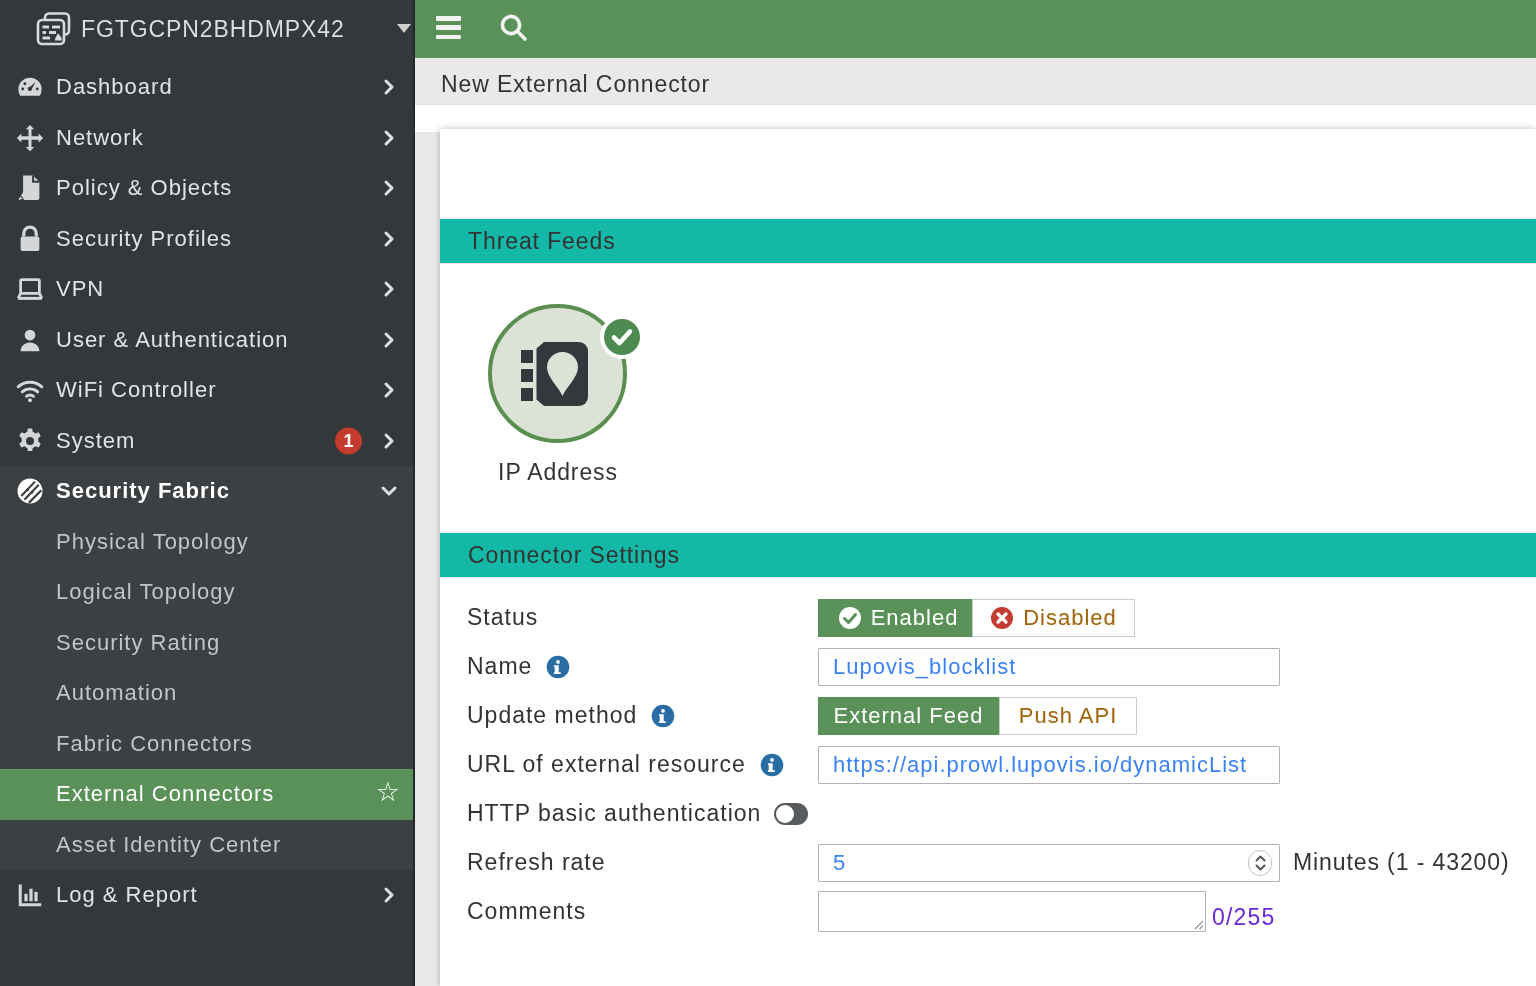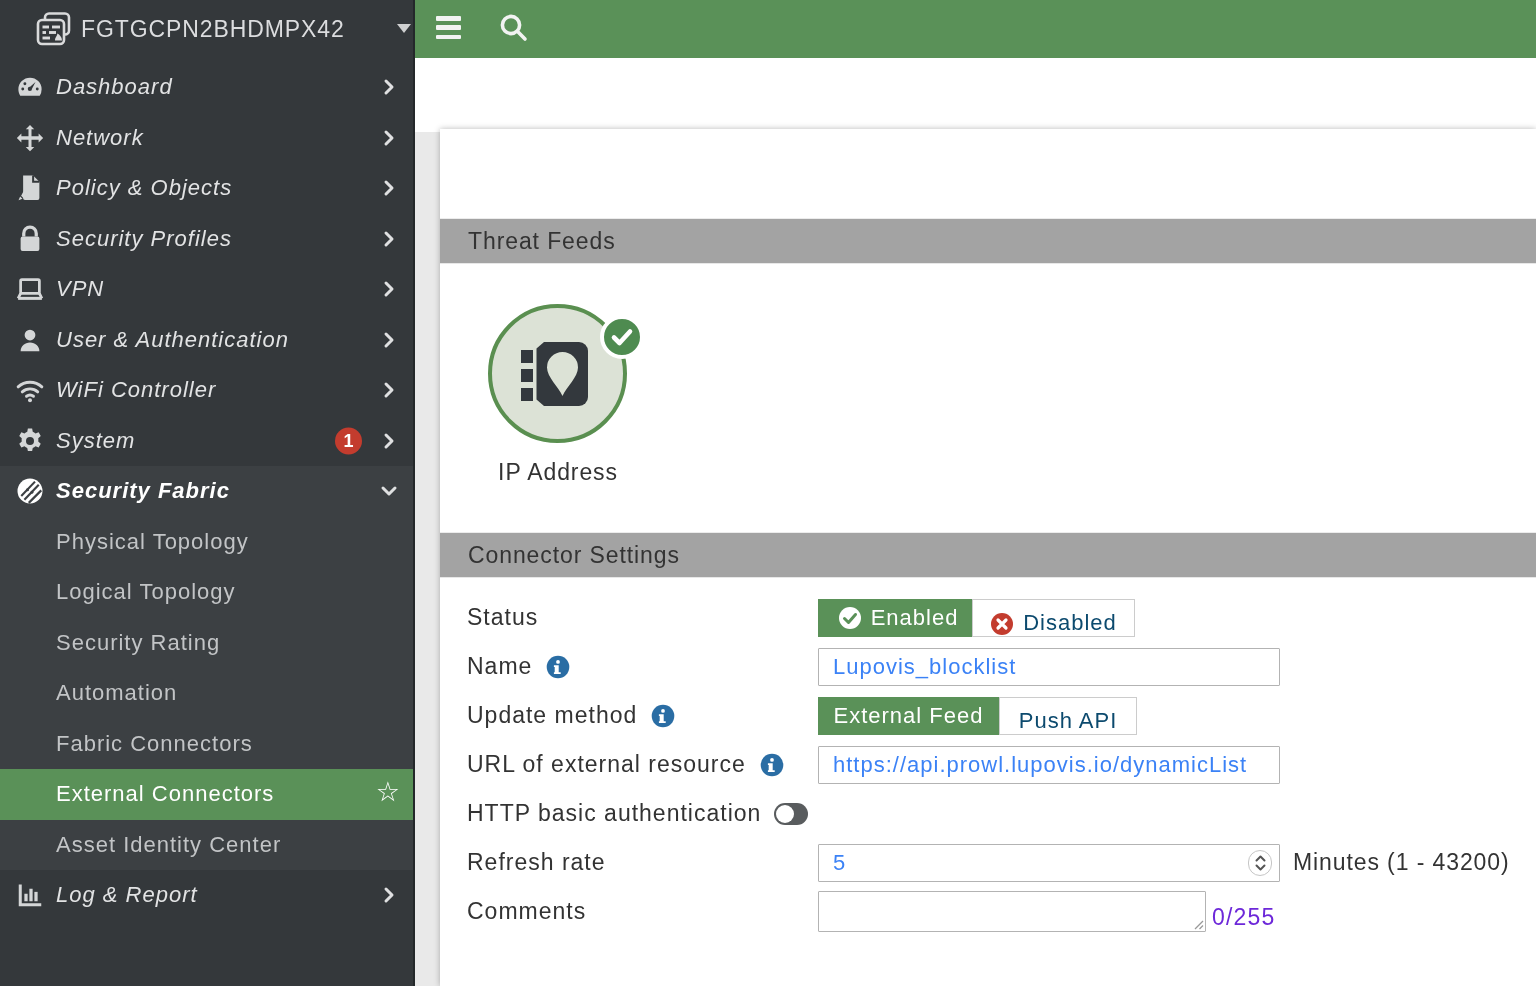--- a/index.html
+++ b/index.html
@@ -18,21 +18,21 @@
   
   .sidebar { position:absolute; left:0; top:0; width:415px; height:986px; background:var(--sb-bg); border-right:2px solid #24282a; z-index:5; }
   .device-row { position:absolute; left:16px; top:0; width:100%; height:58px; display:flex; align-items:center; cursor:pointer; }
   .device-icon { margin-left:19px; width:37px; height:37px; display:flex; align-items:center; justify-content:center; color:#d9dadb; }
   .device-name { margin-left:9px; font-size:23px; color:#dcdddf; letter-spacing:0.9px; }
   .caret-down { position:absolute; right:18px; top:24px; width:0; height:0; border-left:7px solid transparent; border-right:7px solid transparent; border-top:9px solid #cfd0d1; }
 
   .menu { position:absolute; left:0; top:62px; width:100%; }
   .item, .subitem { position:relative; width:100%; height:50.5px; display:flex; align-items:center; cursor:pointer; }
   .item .mi { width:30px; height:30px; margin-left:15px; display:flex; align-items:center; justify-content:center; color:#d4d6d7; flex:none; }
-  .item .lbl { margin-left:11px; font-size:22px; color:#e2e3e4; white-space:nowrap; letter-spacing:1px;font-style:italic; }
+  .item .lbl { margin-left:11px; font-size:22px; color:#e2e3e4; white-space:nowrap; letter-spacing:1px; }
   .subitem .lbl { margin-left:56px; font-size:22px; color:#c2c4c6; white-space:nowrap; letter-spacing:1px; }
   .chev { position:absolute; right:15px; top:50%; margin-top:-9px; width:18px; height:18px; color:#dfe0e1; }
   .grp { background:var(--sb-group); }
   .item.open .lbl { font-weight:bold; color:#ffffff; }
   .subitem.selected { background:var(--green); }
   .subitem.selected .lbl { color:#ffffff; }
   .star { position:absolute; right:13px; top:50%; transform:translateY(-54%); font-size:27px; color:#ffffff; line-height:1; }
   .badge { position:absolute; right:51px; top:50%; transform:translateY(-50%); width:27px; height:27px; border-radius:50%; background:var(--red); color:#fff; font-size:18px; font-weight:bold; display:flex; align-items:center; justify-content:center; }
 
   
@@ -42,41 +42,41 @@
   .searchbtn { position:absolute; left:82px; top:11px; width:34px; height:34px; color:#f2f3f2; cursor:pointer; }
   .breadcrumb { position:absolute; left:415px; top:58px; right:0; height:47px; background:#e9e9e9; border-bottom:1px solid #dddddd; display:flex; align-items:center; }
   .breadcrumb .bc-title { margin-left:26px; font-size:23px; color:#333; letter-spacing:0.9px; position:relative; top:3px; }
 
   
   .toolbar-strip { position:absolute; left:415px; top:105px; right:0; height:24px; background:#ffffff; }
   .content { position:absolute; left:415px; top:105px; right:0; bottom:0; background:#ffffff; }
   .gutter { position:absolute; left:0; top:27px; width:25px; bottom:0; background:#e9e9e9; }
   .card { position:absolute; left:25px; top:24px; right:0; bottom:0; background:#ffffff; box-shadow:0 0 6px rgba(0,0,0,0.28); }
 
-  .band { position:absolute; left:0; right:0; height:46px; background:#a3a3a3; border-top:1px solid #ececec; border-bottom:1px solid #e7e7e7; display:flex; align-items:center; }
+  .band { position:absolute; left:0; right:0; height:46px; background:#14b8a6; border-top:1px solid #ececec; border-bottom:1px solid #e7e7e7; display:flex; align-items:center; }
   .band span { margin-left:28px; font-size:23px; color:#333; letter-spacing:0.9px; }
   .band.tf { top:89px; }
   .band.cs { top:403px; }
 
   
   .feed { position:absolute; left:48px; top:175px; width:140px; text-align:center; cursor:pointer; }
   .feed-circle { position:relative; width:139px; height:139px; border-radius:50%; background:#dce2d6; border:4px solid #5a8f50; }
   .feed-book { position:absolute; left:26px; top:26px; }
   .feed-badge { position:absolute; left:108px; top:7px; width:44px; height:44px; border-radius:50%; background:var(--green-dark); border:4px solid #ffffff; display:flex; align-items:center; justify-content:center; }
   .feed-label { margin-top:16px; font-size:23px; color:#333; letter-spacing:0.9px; }
 
   
   .form { position:absolute; left:0; top:449px; right:0; padding-top:15px; }
   .frow { display:flex; align-items:center; height:49px; padding-left:27px; }
   .frow .flabel { width:351px; display:flex; align-items:center; font-size:23px; color:#333; flex:none; letter-spacing:1px; }
   .info { margin-left:14px; width:24px; height:24px; flex:none; }
   .seg { display:flex; height:38px; }
   .segbtn { display:flex; align-items:center; justify-content:center; font-size:22px; cursor:pointer; letter-spacing:1px; }
   .segbtn.on { background:var(--green); color:#ffffff; }
-  .segbtn.off { background:#ffffff; color:#0c4a6e; border:1px solid #cccccc;align-items:flex-end; }
+  .segbtn.off { background:#ffffff; color:#a16207; border:1px solid #cccccc; }
   .segbtn .sicon { width:24px; height:24px; margin-right:9px; flex:none; }
   .tinput { width:462px; height:38px; border:1px solid #b3b3b3; background:#fff; font-size:22px; color:#3b82f6; padding:0 14px; font-family:"Liberation Sans", sans-serif; border-radius:1px; letter-spacing:1px; }
   .numwrap { position:relative; width:462px; height:38px; flex:none; }
   .numwrap .tinput { width:100%; height:100%; }
   .spinner { position:absolute; right:8px; top:6px; width:24px; height:26px; border:1px solid #c6c6c6; border-radius:12px; background:#fff; display:flex; flex-direction:column; align-items:center; justify-content:center; gap:2px; cursor:pointer; }
   .suffix { margin-left:13px; font-size:23px; color:#333; white-space:nowrap; letter-spacing:0.9px; }
   .toggle { position:relative; width:34px; height:22px; border-radius:11px; background:#595c5e; margin-left:13px; cursor:pointer; flex:none; }
   .toggle .knob { position:absolute; left:2px; top:2px; width:18px; height:18px; border-radius:50%; background:#ffffff; }
   .commentwrap { display:flex; align-items:flex-end; }
   .ta { position:relative; width:388px; height:41px; border:1px solid #b3b3b3; background:#fff; border-radius:1px; }
@@ -293,20 +293,23 @@
         <span></span>
       </div>
     <div class="searchbtn">
       <svg width="34" height="34" viewBox="0 0 34 34" fill="none" stroke="currentColor" stroke-width="3.6" stroke-linecap="round">
         <circle cx="14" cy="14" r="8.6"></circle>
         <line x1="20.6" y1="20.6" x2="28" y2="28"></line>
       </svg>
     </div>
   </div>
 
+  <div class="breadcrumb">
+    <span class="bc-title">New External Connector</span>
+  </div>
 
   <div class="toolbar-strip"></div>
 
   <div class="content">
     <div class="gutter"></div>
     <div class="card">
 
       <div class="band tf">
         <span>Threat Feeds</span>
       </div>

